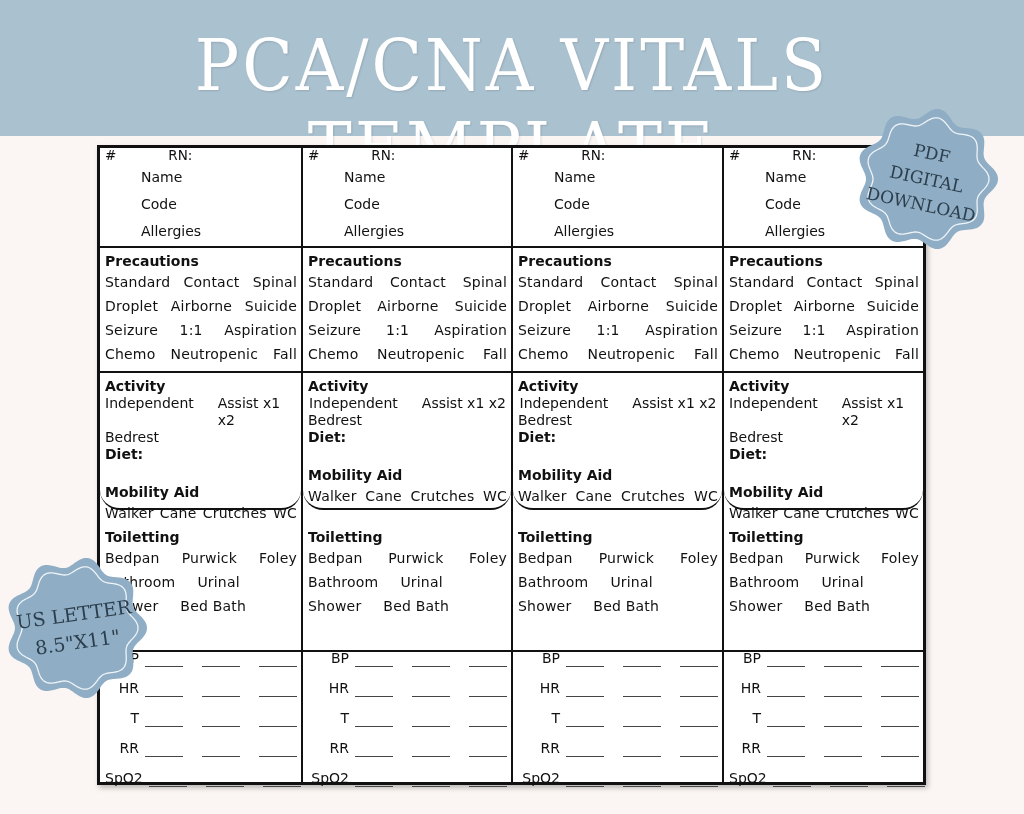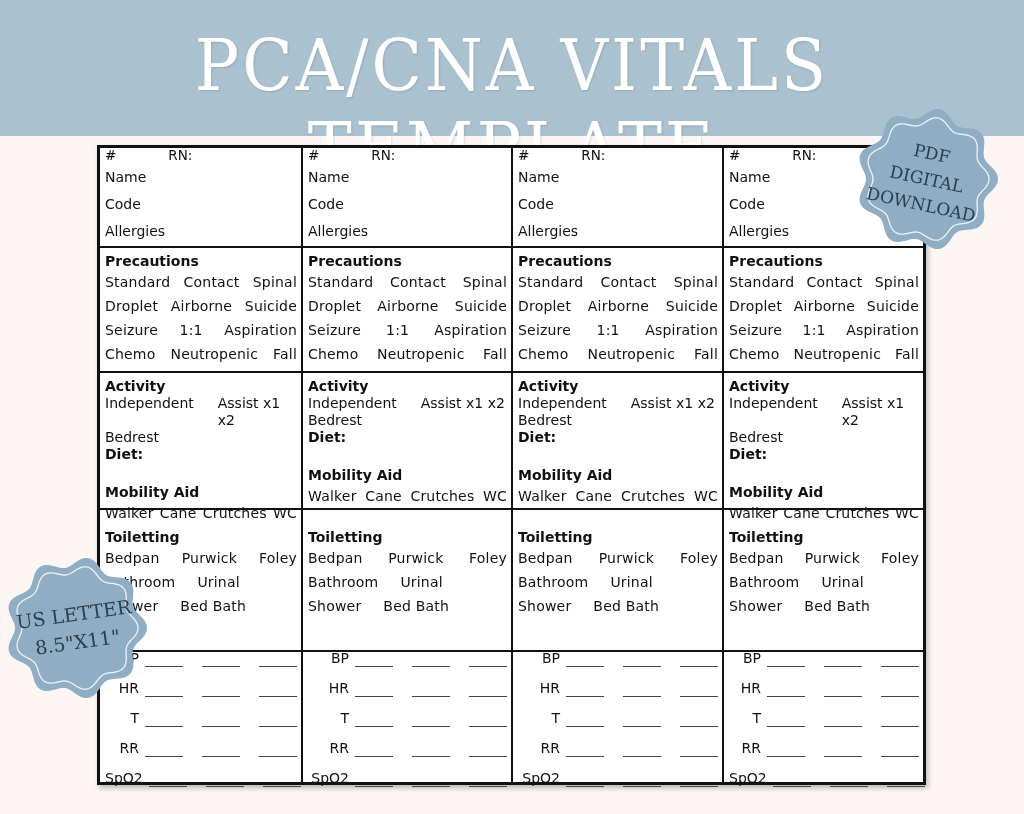--- a/index.html
+++ b/index.html
@@ -6,30 +6,30 @@
   body{width:1024px;height:814px;background:#fbf6f4;position:relative;overflow:hidden;font-family:"DejaVu Sans","Liberation Sans",sans-serif;color:#111;}
   .banner{position:absolute;left:0;top:0;width:1024px;height:136px;background:#aac1cf;}
   .banner-title{position:absolute;left:0;top:30px;width:1024px;text-align:center;font-family:"DejaVu Serif","Liberation Serif",serif;font-size:66px;letter-spacing:3px;color:#fff;font-weight:normal;transform:scaleY(1.08);text-shadow:1px 1px 2px rgba(0,0,0,0.12);}
   .sheet{position:absolute;left:97px;top:145px;width:829px;height:640px;background:#fff;border:3px solid #111;box-sizing:border-box;box-shadow:2px 3px 5px rgba(0,0,0,0.25);}
   .col{position:absolute;top:0;height:100%;box-sizing:border-box;}
   .col + .col{border-left:2px solid #111;}
   .sec{position:absolute;left:0;width:100%;box-sizing:border-box;padding:0 4px 0 5px;font-size:14px;}
   .sec.b{border-bottom:2px solid #111;}
   .s1{top:0;height:100px;}
   .s2{top:100px;height:125px;}
-  .s3{top:225px;height:137px;}
+  .s3{top:225px;height:137px;border-radius:20px;}
   .s4{top:376px;height:128px;}
   .s5{top:463px;height:174px;}
   .hdr{display:flex;justify-content:flex-start;height:16px;line-height:14px;font-size:13.5px;}
   .hdr .rn{margin-left:52px;}
-  .line{height:27px;line-height:27px;}
+  .line{height:27px;line-height:27px;margin-left:36px;}
   .h{font-weight:bold;font-size:14px;line-height:18px;margin-top:4px;}
   .row3{display:flex;justify-content:space-between;height:24px;line-height:24px;letter-spacing:0.2px;}
   .tight{line-height:17px;height:17px;}
-  .act-row{display:flex;justify-content:flex-start;line-height:17px;gap:24px;}
+  .act-row{display:flex;justify-content:center;line-height:17px;gap:24px;}
   .gap{height:16px;}
   .vitals{padding-top:26px;}
   .vrow{display:flex;align-items:flex-end;height:30px;}
   .vlabel{width:43px;text-align:right;padding-right:6px;font-size:14px;line-height:18px;}
   .blank{flex:0 0 38px;border-bottom:1.5px solid #444;margin-right:19px;height:13px;}
   .blank:last-child{margin-right:0;}
   .badge{position:absolute;display:flex;align-items:center;justify-content:center;text-align:center;font-family:"DejaVu Serif","Liberation Serif",serif;color:#2c3e4c;}
   .badge svg{position:absolute;left:0;top:0;}
   .badge .txt{position:relative;}
 </style>

